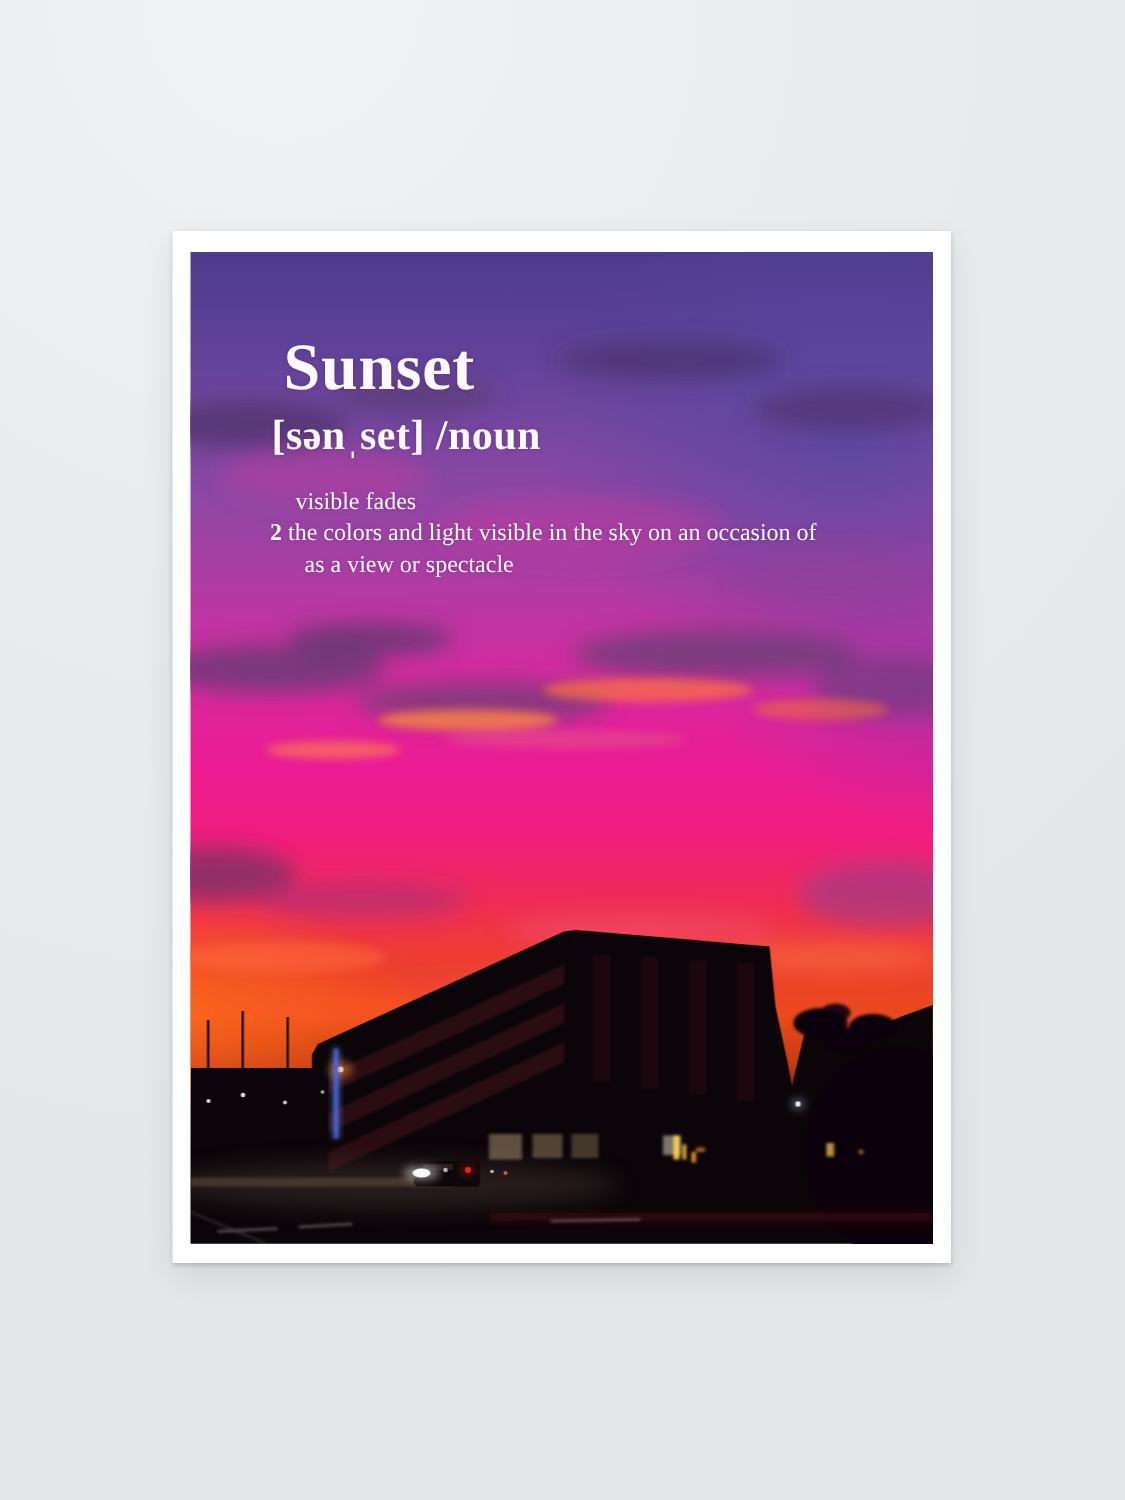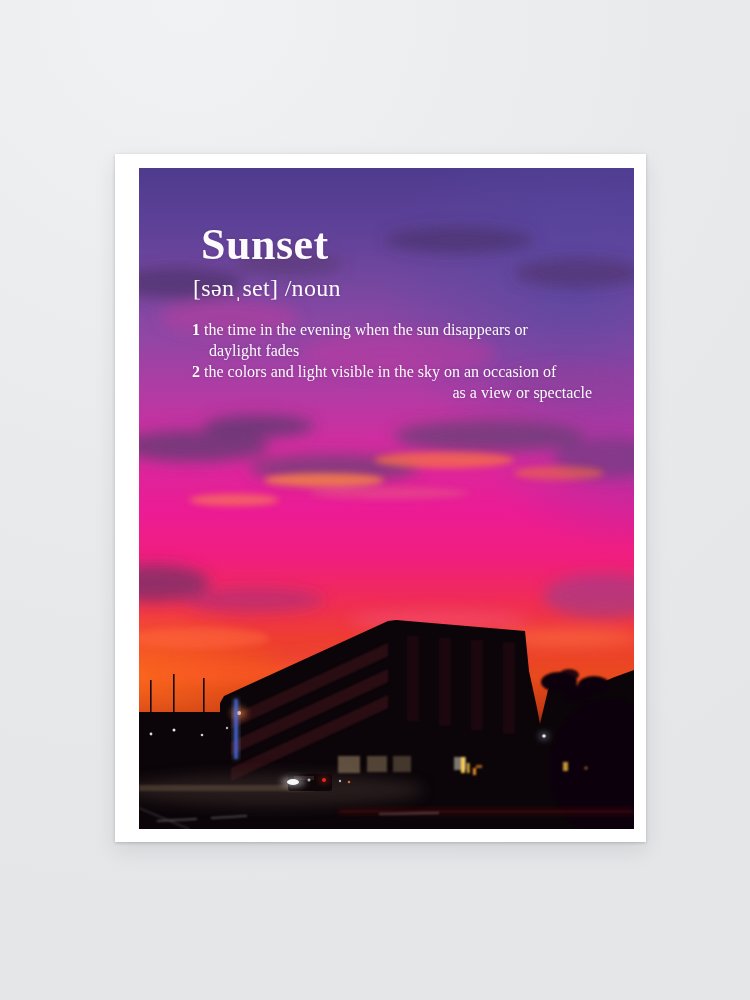--- a/index.html
+++ b/index.html
@@ -4,47 +4,47 @@
 <style>
   html,body{margin:0;padding:0;}
   body{
     width:750px;height:1000px;overflow:hidden;
     background:radial-gradient(120% 90% at 25% 0%, #f0f2f3 0%, #e8eaec 55%, #e4e6e8 100%);
     font-family:"Liberation Serif","DejaVu Serif",serif;
   }
   .page{position:relative;width:750px;height:1000px;}
   .poster{
     position:absolute;left:115px;top:154px;width:495px;height:661px;
-    background:#ffffff;padding:14px 12px 13px 24px;
+    background:#ffffff;padding:14px 12px 13px 12px;
     box-shadow:0 1px 3px rgba(40,45,55,.22), 0 8px 20px rgba(40,45,55,.10);
   }
   .photo{
     position:relative;width:495px;height:661px;overflow:hidden;
     background:
       radial-gradient(55% 36% at 88% 18%, rgba(84,72,160,.75), rgba(84,72,160,0) 72%),
       radial-gradient(46% 20% at 102% 44%, rgba(124,64,168,.45), rgba(124,64,168,0) 70%),
       radial-gradient(42% 16% at 0% 77%, rgba(255,110,30,.75), rgba(255,110,30,0) 75%),
       linear-gradient(180deg,
         #4e3b8e 0%, #5e4198 9%, #74479f 17%, #8f47a5 25%,
         #b23ba4 34%, #d62a9e 43%, #ec1b94 52%, #f01e7e 59%,
         #f02b59 65%, #ee3d33 71%, #e94a1c 77%, #c63a12 82%,
         #541a0c 86%, #190a0a 91%, #0c0507 100%);
   }
   .scene{position:absolute;left:0;top:0;width:495px;height:661px;display:block;}
   .text-block{
     position:absolute;left:53px;top:55px;width:400px;
     color:#fcfafc;text-shadow:0 0 3px rgba(70,25,90,.28);
   }
   .title{font-size:44px;font-weight:700;line-height:1;margin:0 0 0 9px;letter-spacing:.5px;}
-  .pron{font-size:24px;font-weight:400;margin:8px 0 0 1px;letter-spacing:.3px;}
+  .pron{font-size:28px;font-weight:700;margin:8px 0 0 1px;letter-spacing:.3px;}
   .defs{margin-top:17px;font-size:16px;line-height:21px;}
   .def + .def{margin-top:0;}
   .num{font-weight:700;}
   .cont1{margin-left:17px;}
-  .cont2{margin-left:23px;text-align:right;}
+  .cont2{margin-left:23px;}
 </style>
 </head>
 <body>
 
 <div class="page">
   <div class="poster">
     <div class="photo">
 
       <svg class="scene" viewBox="0 0 495 661" aria-hidden="true">
         <defs>
@@ -166,22 +166,21 @@
           <circle cx="201" cy="613" r="1.2" fill="#ffffff" opacity=".7"></circle>
           <circle cx="210" cy="614" r="1.3" fill="#ff8030" opacity=".8"></circle>
         </g>
       </svg>
 
       <div class="text-block">
         <h1 class="title">Sunset</h1>
         <div class="pron">[sənˌset] /noun</div>
         <div class="defs">
           <div class="def">
-            <div class="line"><span class="num">1</span> <span>the time in the evening when the sun disappears or</span></div>
-            <div class="line cont1">daylight fades</div>
+            <div class="line cont1">visible fades</div>
           </div>
           <div class="def">
             <div class="line"><span class="num">2</span> <span>the colors and light visible in the sky on an occasion of</span></div>
             <div class="line cont2">as a view or spectacle</div>
           </div>
         </div>
       </div>
 
     </div>
   </div>

